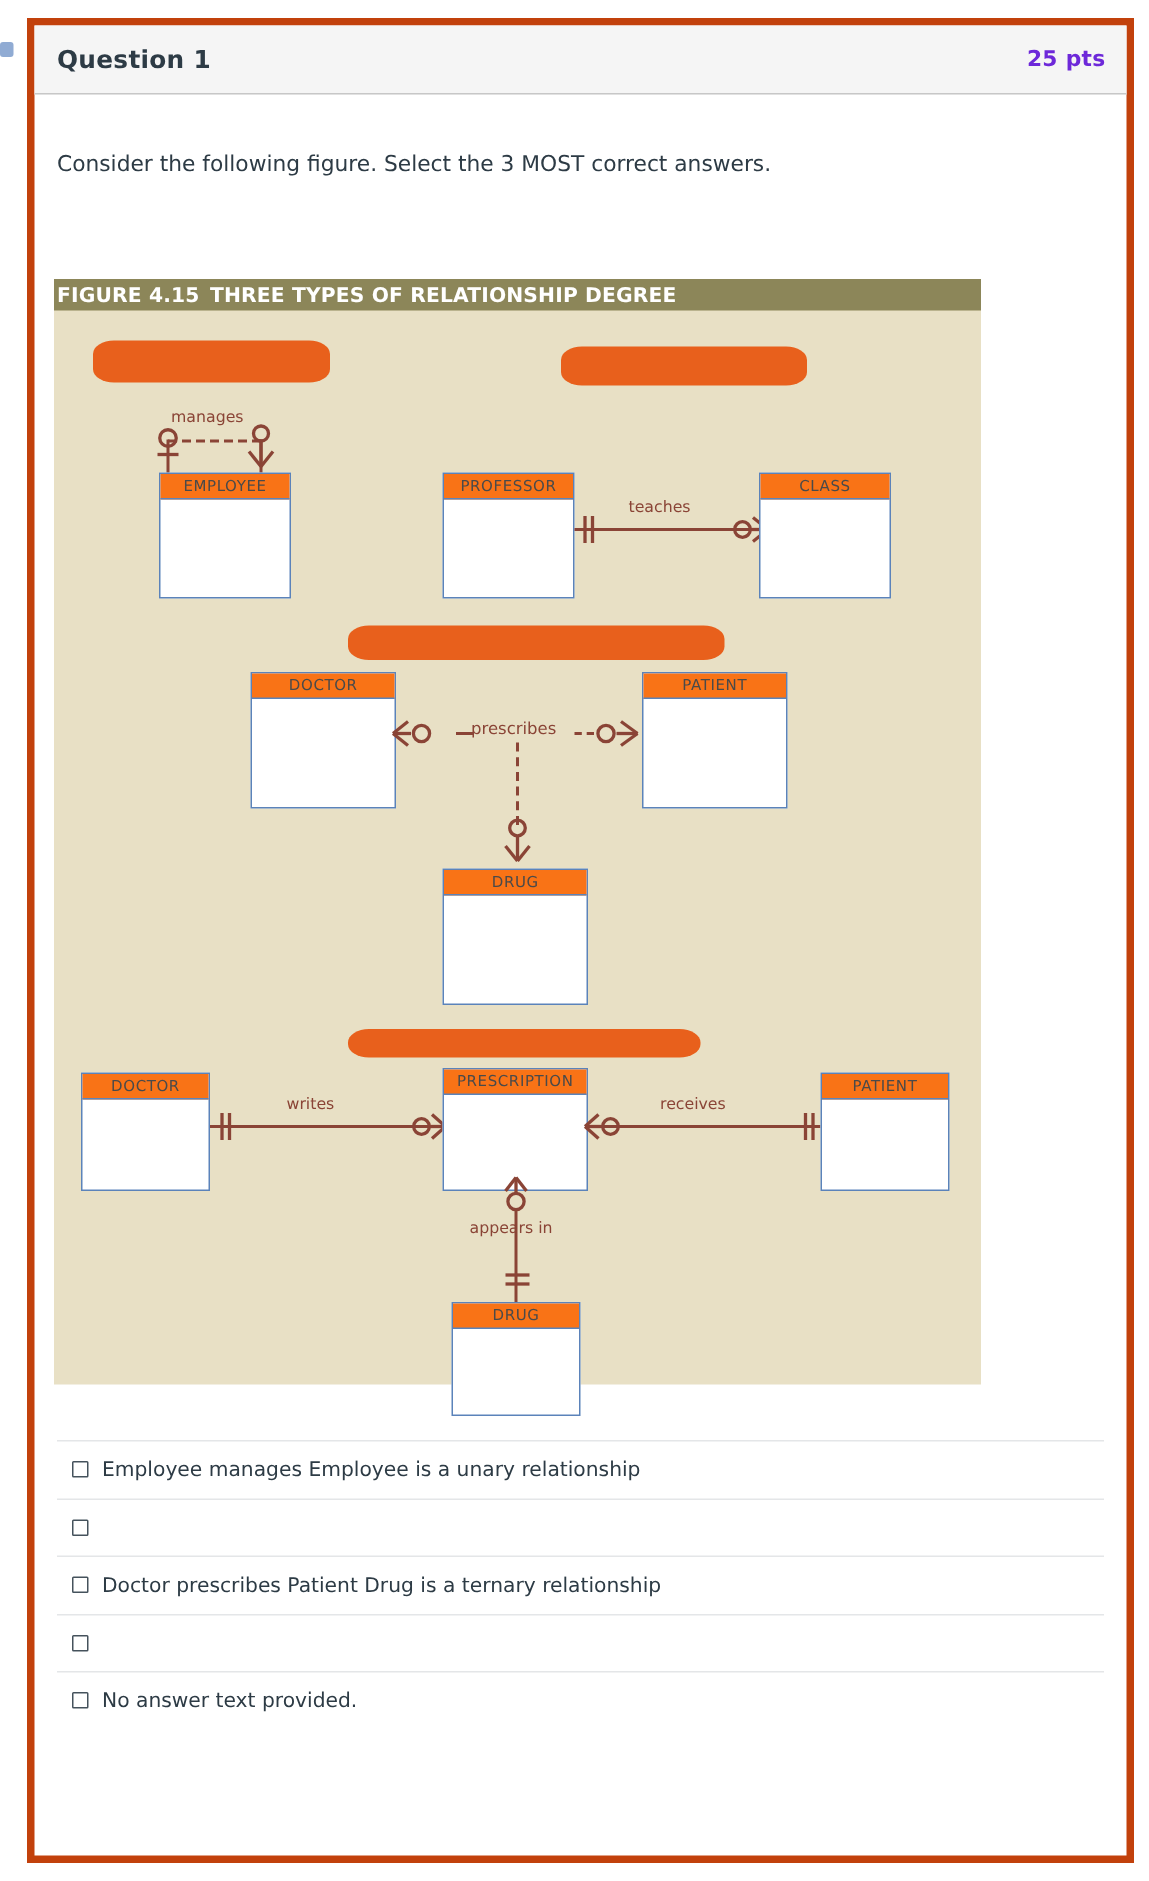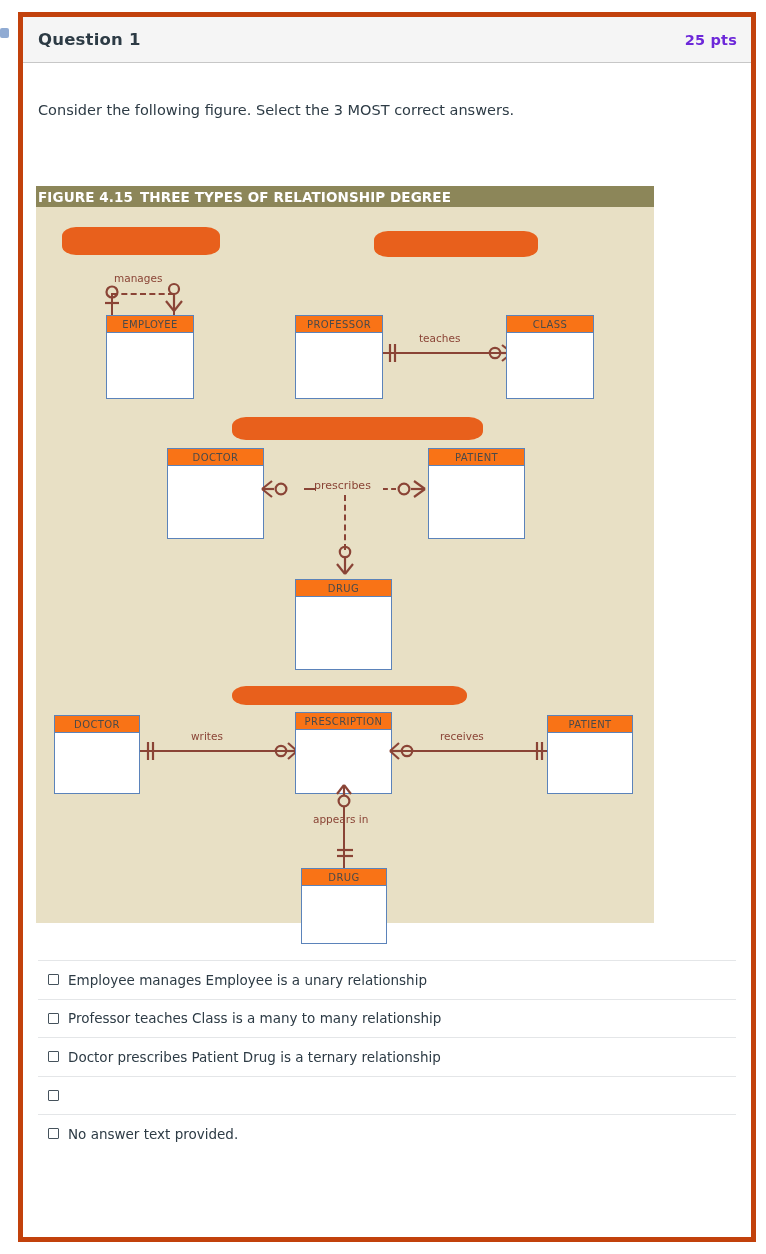--- a/index.html
+++ b/index.html
@@ -310,21 +310,20 @@
 
       <div class="opt">
         <div class="cbox"></div>
         <div class="opt-label">Employee manages Employee is a unary relationship</div>
       </div>
 
 
 
       <div class="opt">
         <div class="cbox"></div>
-        <div class="opt-label">Professor teaches Class is a many to many relationship</div>
       </div>
 
       <div class="opt">
         <div class="cbox"></div>
         <div class="opt-label">Doctor prescribes Patient Drug is a ternary relationship</div>
       </div>
 
       <div class="opt">
         <div class="cbox"></div>
       </div>

